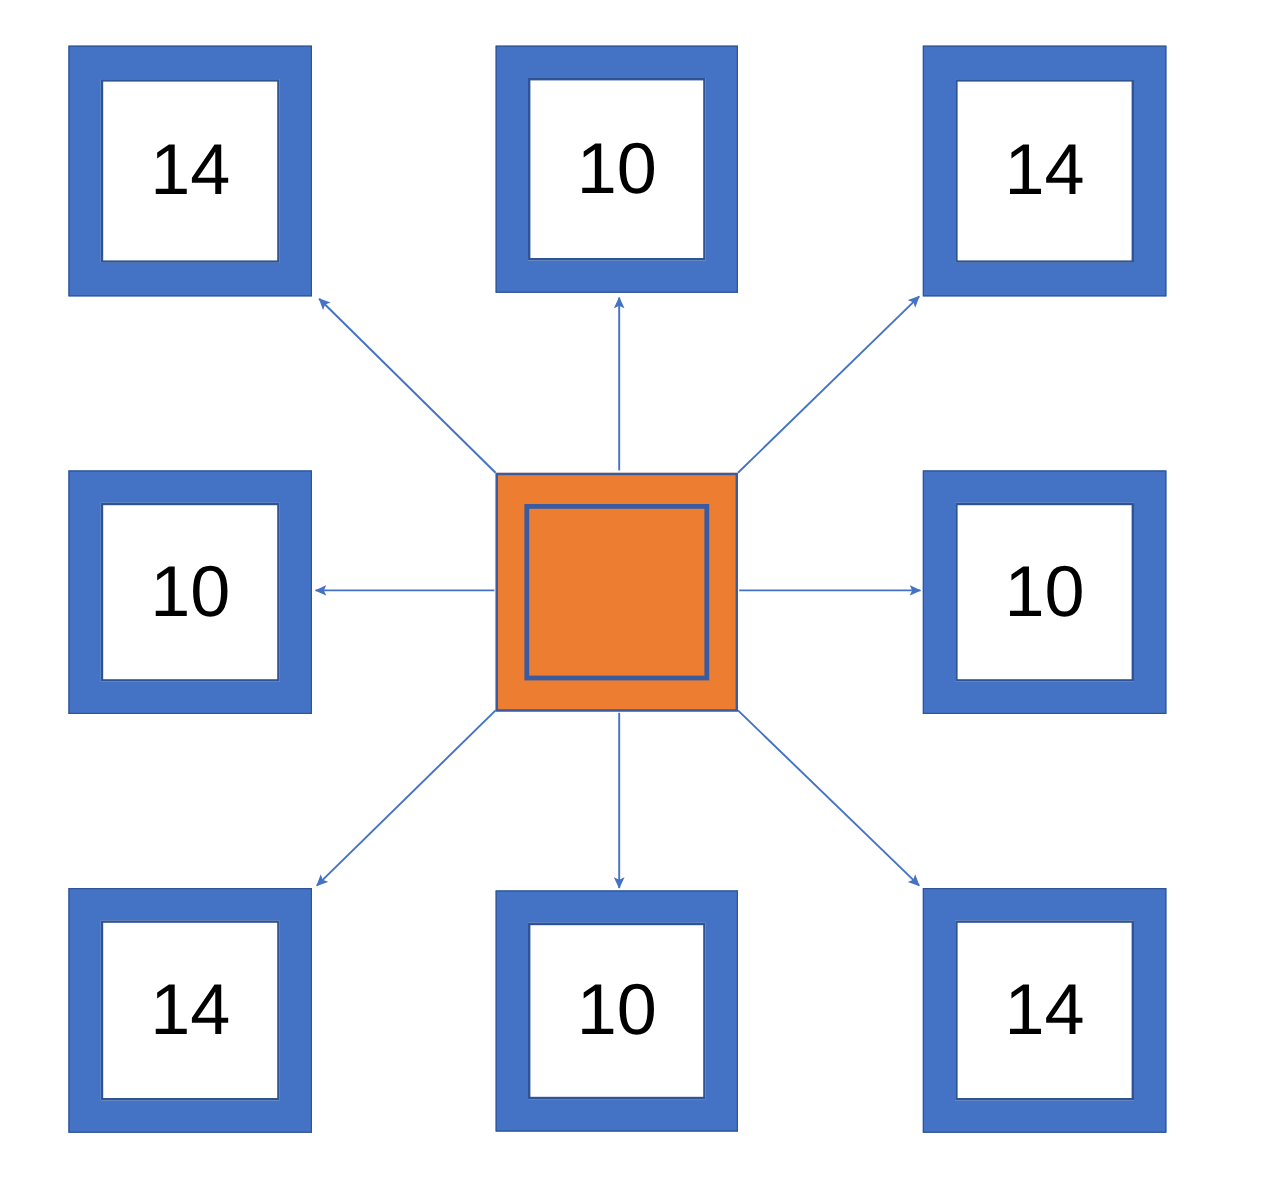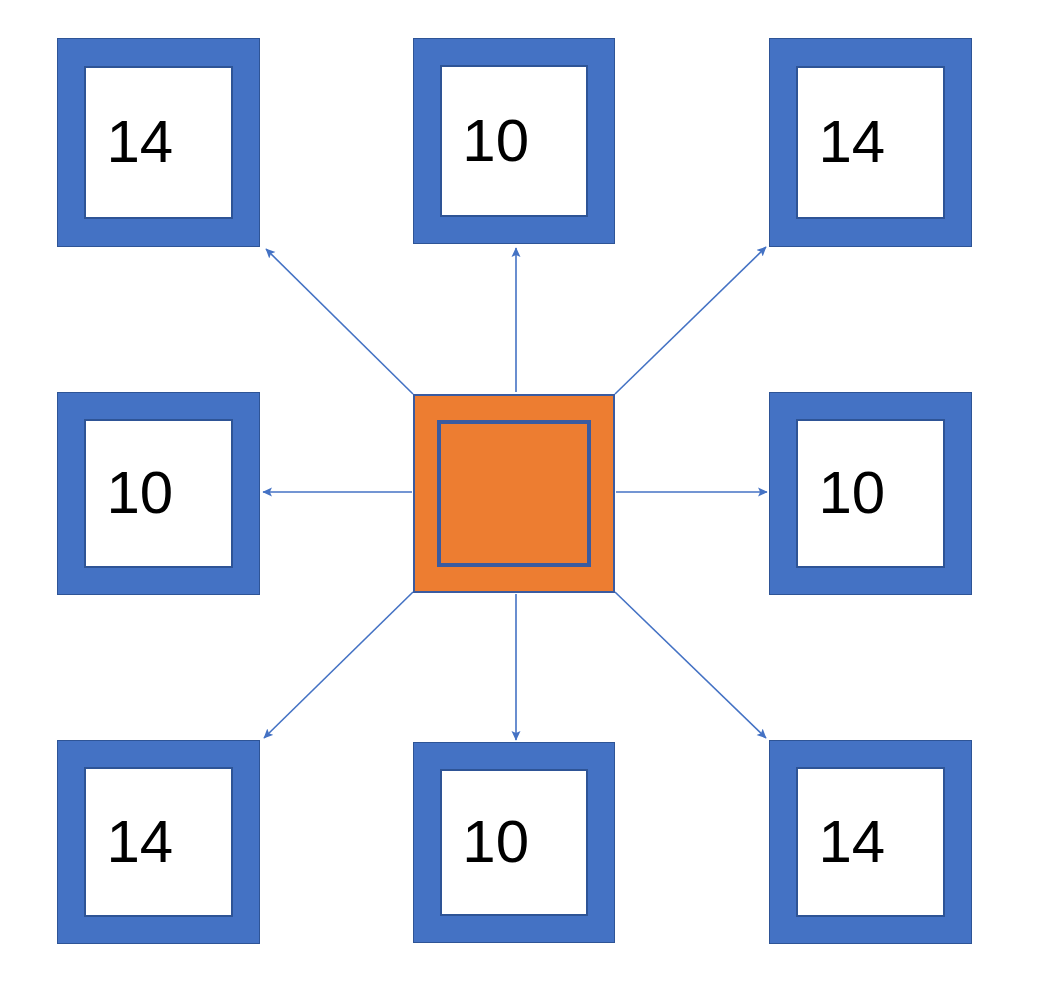--- a/index.html
+++ b/index.html
@@ -43,21 +43,21 @@
     position: absolute;
     box-sizing: border-box;
     left: 13.5%;
     top: 13.3%;
     width: 73%;
     height: 73.4%;
     background: #ffffff;
     border: 2px solid #2E5496;
     display: flex;
     align-items: center;
-    padding-left: 20px;
+    justify-content: center;
   }
   .node-label {
     font-family: "Liberation Sans", sans-serif;
     font-size: 60px;
     line-height: 1;
     color: #000000;
     letter-spacing: 0px;
     user-select: none;
   }
   .center-node .node-outer {

